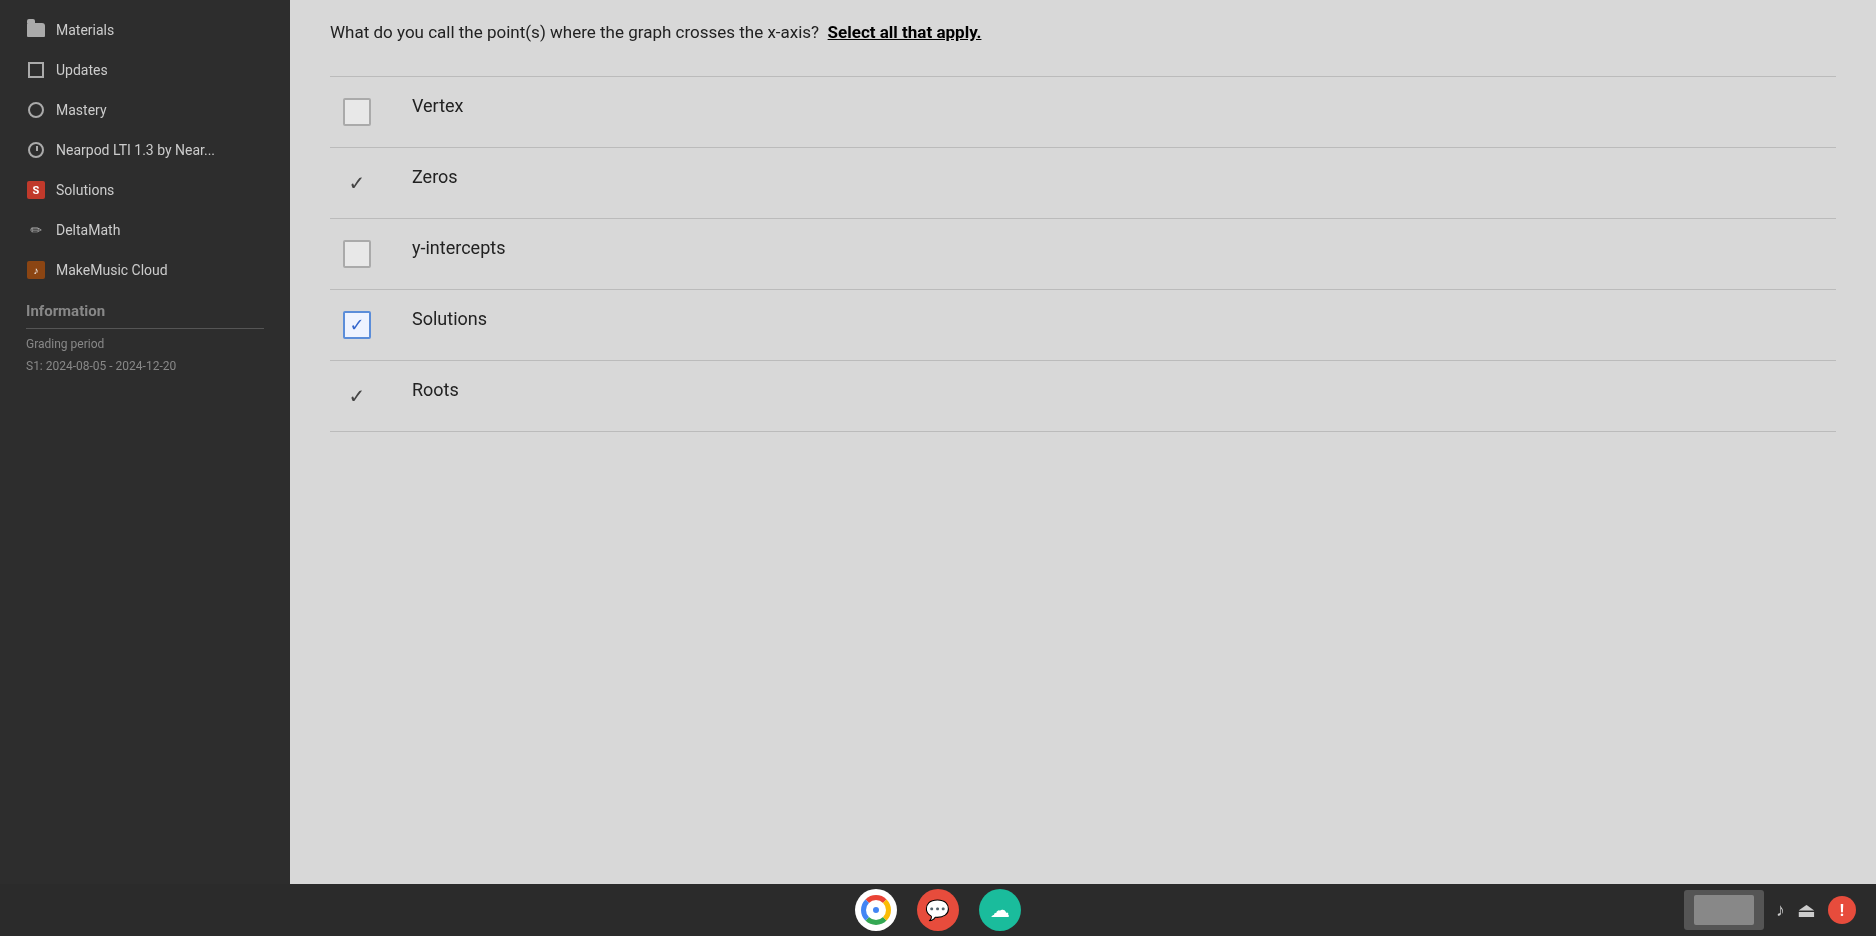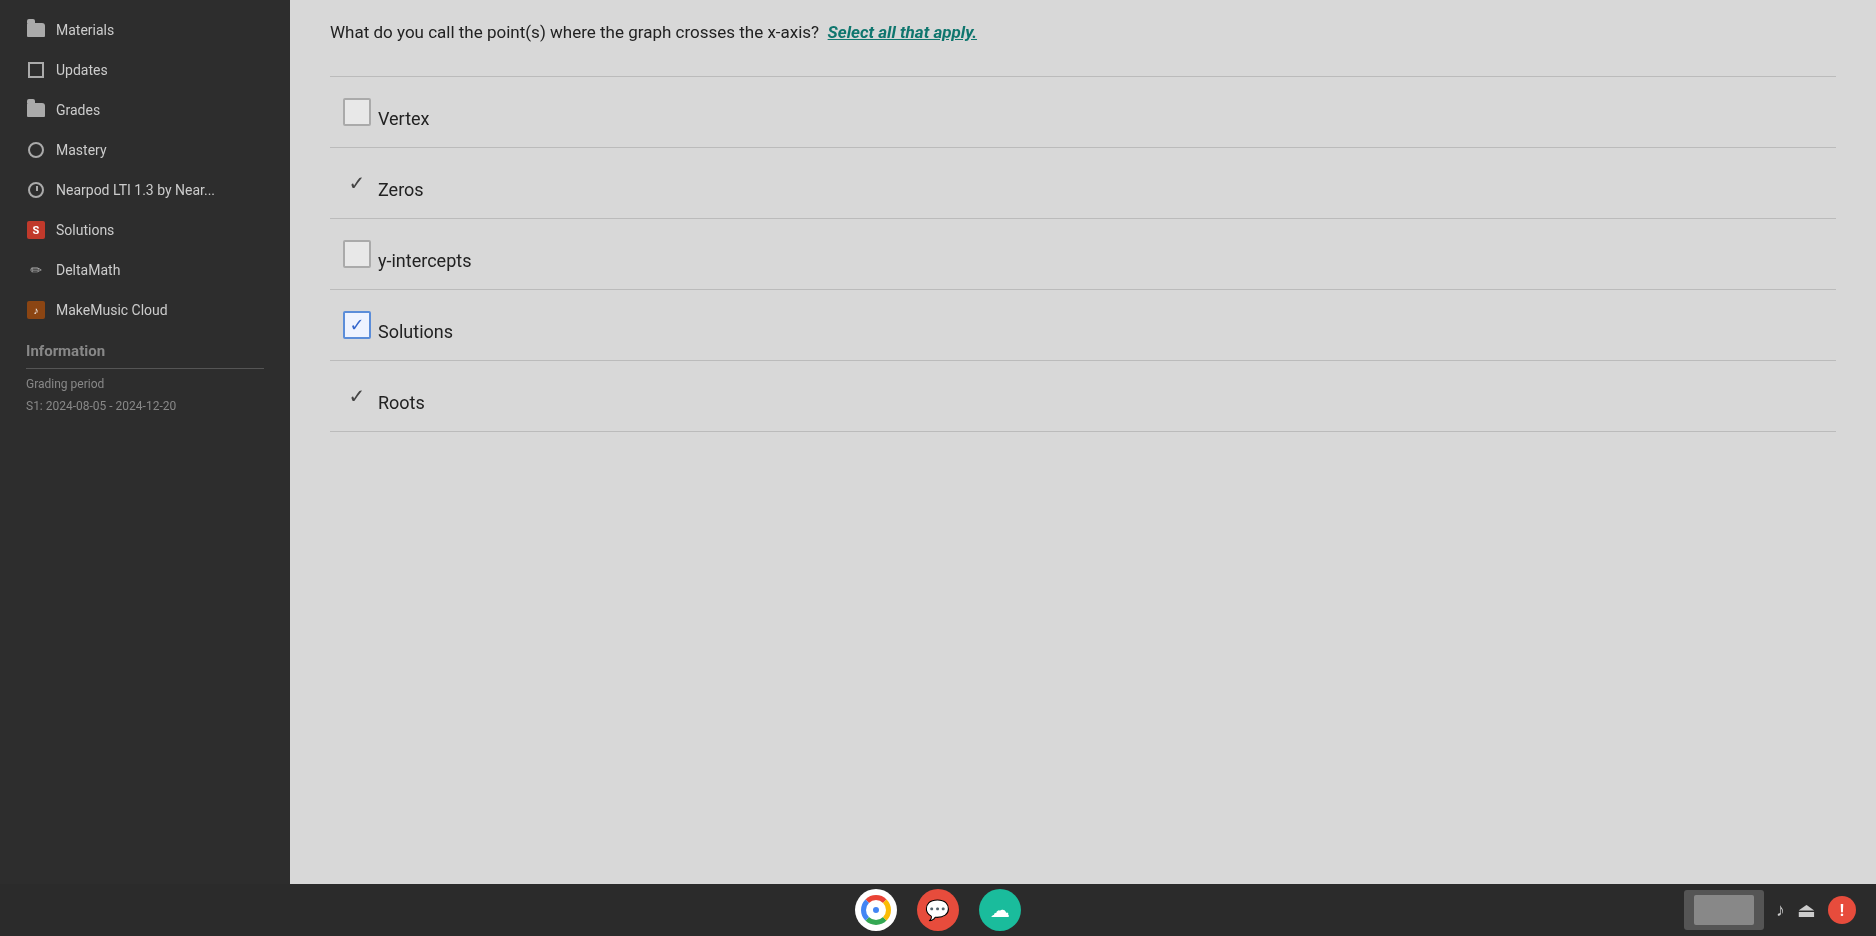--- a/index.html
+++ b/index.html
@@ -151,37 +151,36 @@
     }
 
     .question-header {
       font-size: 17px;
       color: #222;
       margin-bottom: 30px;
       line-height: 1.5;
     }
 
     .question-header .select-all {
-      font-style: italic;
       font-weight: bold;
       text-decoration: underline;
-      color: #0f766e;
+      color: #000000;
     }
 
     .answer-list {
       list-style: none;
       padding: 0;
     }
 
     .answer-item {
       display: flex;
-      align-items: flex-end;
+      align-items: flex-start;
       padding: 18px 10px;
       border-bottom: 1px solid #bbb;
-      gap: 4px;
+      gap: 38px;
       background: transparent;
     }
 
     .answer-item:first-child {
       border-top: 1px solid #bbb;
     }
 
     .checkbox-wrapper {
       width: 34px;
       height: 34px;
@@ -328,26 +327,20 @@
       <span>Materials</span>
     </div>
 
     <div class="sidebar-item">
       <div class="sidebar-icon">
         <div class="sidebar-icon-square"></div>
       </div>
       <span>Updates</span>
     </div>
 
-    <div class="sidebar-item">
-      <div class="sidebar-icon">
-        <div class="sidebar-icon-folder"></div>
-      </div>
-      <span>Grades</span>
-    </div>
 
     <div class="sidebar-item">
       <div class="sidebar-icon">
         <div class="sidebar-icon-circle"></div>
       </div>
       <span>Mastery</span>
     </div>
 
     <div class="sidebar-item">
       <div class="sidebar-icon">

